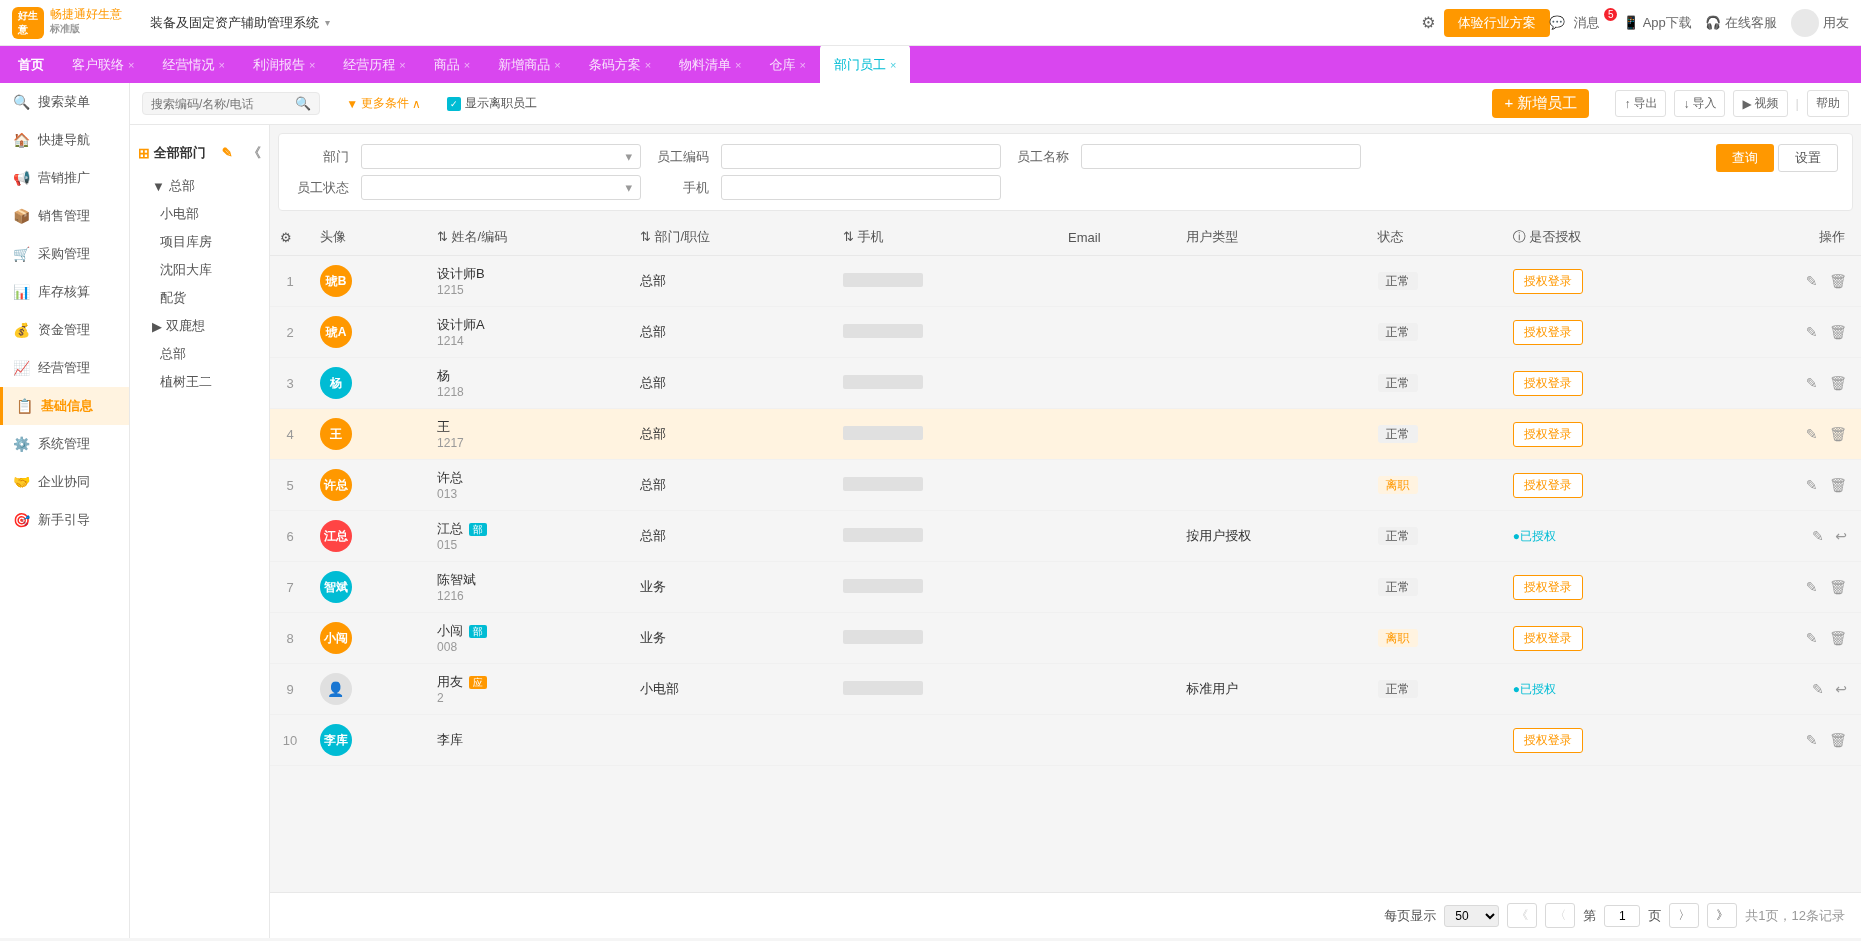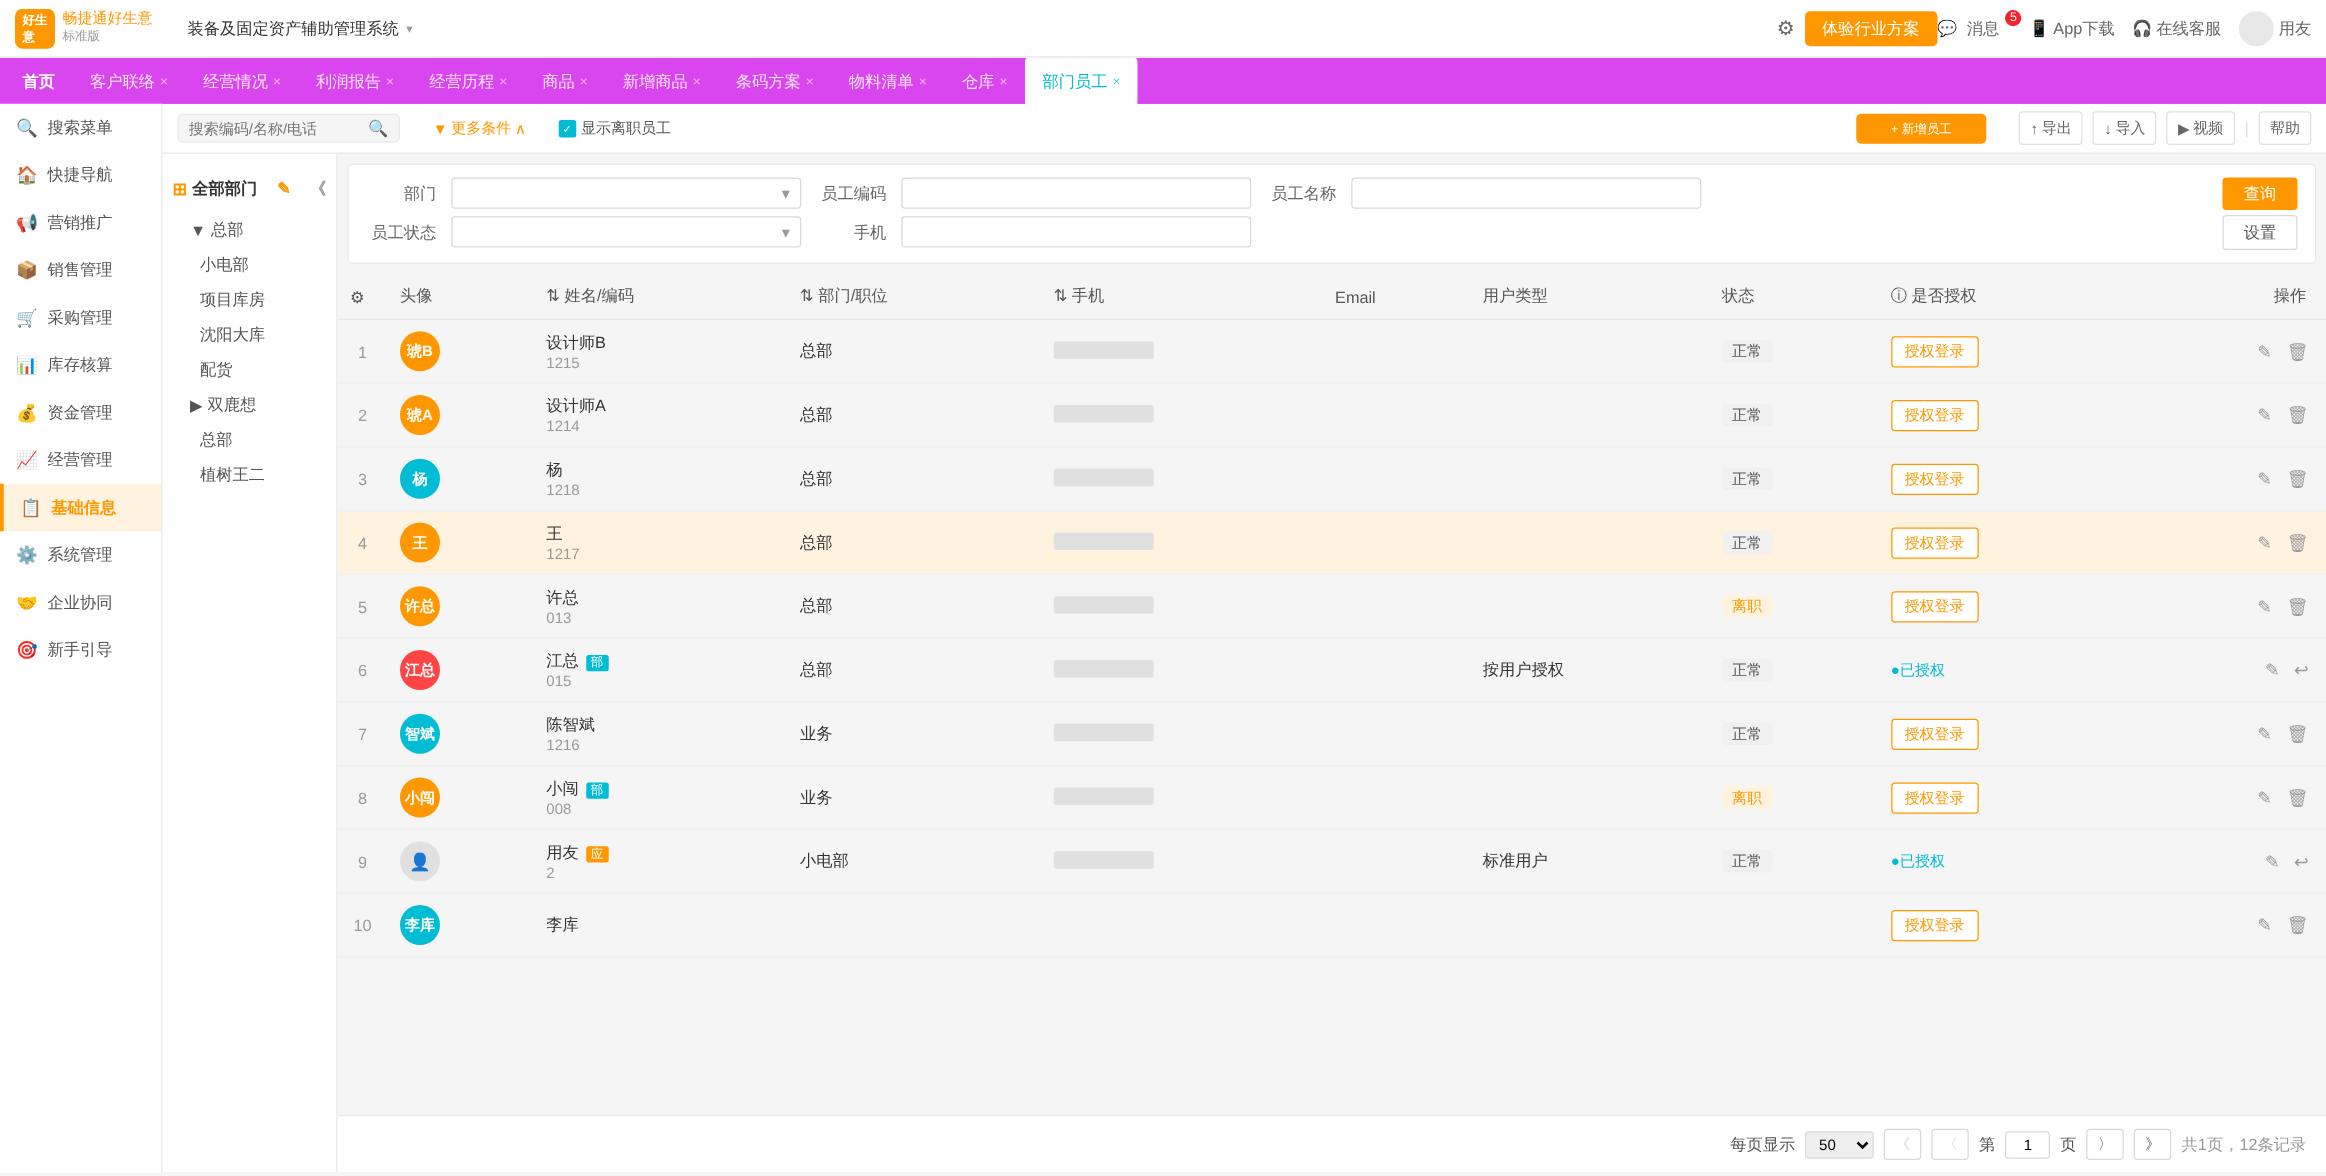--- a/index.html
+++ b/index.html
@@ -3,21 +3,21 @@
   <meta charset="utf-8">
   <style>
     * { box-sizing: border-box; margin: 0; padding: 0; }
     body { font-family: 'Microsoft YaHei', Arial, sans-serif; font-size: 13px; background: #f5f5f5; color: #333; overflow: hidden; }
 
     
     .top-bar { display: flex; align-items: center; background: #fff; height: 46px; padding: 0 12px; border-bottom: 1px solid #e8e8e8; }
     .logo-area { display: flex; gap: 6px; min-width: 130px; }
     .logo-icon { width: 32px; height: 32px; background: #ff9800; border-radius: 6px; display: flex; align-items: center; justify-content: center; color: #fff; font-size: 10px; font-weight: bold; }
     .logo-text { font-size: 12px; color: #ff9800; line-height: 1.3; }
-    .logo-badge { font-size: 10px; color: #999; }
+    .logo-badge { font-size: 10px; color: #999; font-weight: bold; }
     .system-title { flex: 1; display: flex; align-items: center; gap: 6px; font-size: 13px; color: #333; padding-left: 8px; }
     .system-title .arrow { color: #999; font-size: 10px; }
     .settings-icon { color: #666; font-size: 16px; cursor: pointer; }
     .trial-btn { background: #ff9800; color: #fff; border: none; padding: 5px 14px; border-radius: 4px; font-size: 13px; cursor: pointer; margin-left: 8px; }
     .top-right { display: flex; align-items: center; gap: 14px; margin-left: auto; font-size: 13px; color: #666; }
     .top-right .msg-icon { position: relative; }
     .badge { background: #f5222d; color: #fff; border-radius: 10px; font-size: 10px; padding: 1px 4px; position: absolute; top: -6px; right: -8px; }
     .user-avatar { width: 28px; height: 28px; background: #e8e8e8; border-radius: 50%; display: inline-block; }
 
     
@@ -36,42 +36,42 @@
     .sidebar-item.active { background: #fff3e0; color: #ff9800; font-weight: bold; border-left: 3px solid #ff9800; }
     .sidebar-icon { width: 16px; height: 16px; display: inline-flex; align-items: center; justify-content: center; font-size: 14px; }
 
     
     .content-header { display: flex; align-items: center; background: #fff; padding: 6px 12px; border-bottom: 1px solid #e8e8e8; gap: 26px; }
     .search-box { display: flex; align-items: center; background: #f5f5f5; border: 1px solid #e8e8e8; border-radius: 4px; padding: 3px 8px; gap: 4px; }
     .search-box input { border: none; background: transparent; outline: none; font-size: 12px; width: 140px; }
     .filter-btn { display: flex; align-items: center; gap: 3px; font-size: 12px; color: #ff9800; cursor: pointer; }
     .show-resigned { display: flex; align-items: center; gap: 4px; font-size: 12px; color: #555; cursor: pointer; }
     .checkbox-checked { width: 14px; height: 14px; background: #00bcd4; border-radius: 2px; display: inline-flex; align-items: center; justify-content: center; color: #fff; font-size: 9px; }
-    .add-btn { margin-left: auto; background: #ff9800; color: #fff; border: none; padding: 5px 28px; border-radius: 4px; font-size: 10px; cursor: pointer; white-space: nowrap; }
+    .add-btn { margin-left: auto; background: #ff9800; color: #fff; border: none; padding: 5px 12px; border-radius: 4px; font-size: 15px; cursor: pointer; white-space: nowrap; }
     .action-btns { display: flex; gap: 8px; align-items: center; }
     .action-btn { display: flex; align-items: center; gap: 3px; font-size: 12px; color: #666; cursor: pointer; padding: 4px 8px; border: 1px solid #e0e0e0; border-radius: 3px; background: #fff; }
 
     
     .panel-layout { display: flex; flex: 1; overflow: hidden; }
 
     
     .dept-panel { width: 140px; background: #fff; border-right: 1px solid #e8e8e8; overflow-y: auto; flex-shrink: 0; padding: 8px 0; }
     .dept-header { display: flex; align-items: center; padding: 6px 8px; font-size: 13px; font-weight: bold; color: #333; gap: 4px; }
     .dept-header .edit-icon { color: #ff9800; font-size: 14px; }
     .dept-tree-item { padding: 5px 8px 5px 16px; font-size: 13px; color: #555; cursor: pointer; display: flex; align-items: center; gap: 4px; }
 
     
     .filter-area { background: #fff; border: 1px solid #e8e8e8; margin: 8px; border-radius: 4px; padding: 10px 14px; }
     .filter-row { display: flex; align-items: center; gap: 12px; margin-bottom: 6px; }
     .filter-row:last-child { margin-bottom: 0; }
     .filter-label { color: #666; font-size: 13px; min-width: 56px; text-align: right; }
     .filter-select { display: flex; align-items: center; background: #fff; border: 1px solid #d9d9d9; border-radius: 3px; padding: 4px 8px; min-width: 280px; gap: 4px; font-size: 13px; color: #999; cursor: pointer; }
     .filter-select .arrow { margin-left: auto; color: #999; }
     .filter-input { border: 1px solid #d9d9d9; border-radius: 3px; padding: 4px 8px; font-size: 13px; min-width: 280px; outline: none; }
-    .filter-actions { display: flex; flex-direction: column; gap: 4px; }
+    .filter-actions { display: flex; flex-direction: row; gap: 4px; }
     .query-btn { background: #ff9800; color: #fff; border: none; padding: 4px 16px; border-radius: 3px; font-size: 13px; cursor: pointer; }
     .set-btn { background: #fff; color: #555; border: 1px solid #d9d9d9; padding: 4px 16px; border-radius: 3px; font-size: 13px; cursor: pointer; }
 
     
     .table-wrapper { flex: 1; overflow: hidden; display: flex; flex-direction: column; }
     .data-table { width: 100%; border-collapse: collapse; font-size: 13px; }
     .data-table th { background: #f5f5f5; padding: 9px 10px; text-align: left; color: #555; font-weight: normal; border-bottom: 1px solid #e8e8e8; white-space: nowrap; }
     .data-table td { padding: 9px 10px; border-bottom: 1px solid #f0f0f0; color: #333; vertical-align: middle; }
     .data-table tr.highlighted td { background: #fff3e0; }
     .avatar-circle { width: 32px; height: 32px; border-radius: 50%; display: flex; align-items: center; justify-content: center; color: #fff; font-size: 12px; font-weight: bold; flex-shrink: 0; }

